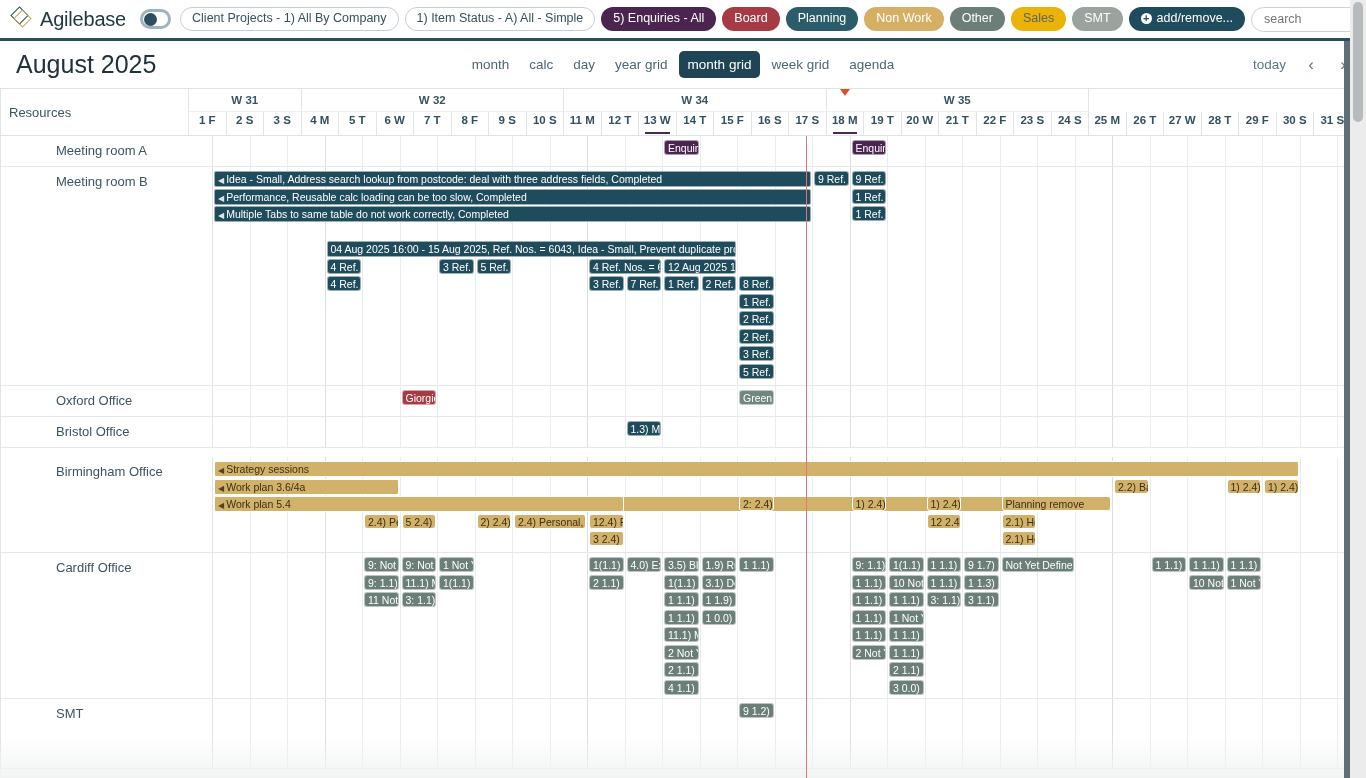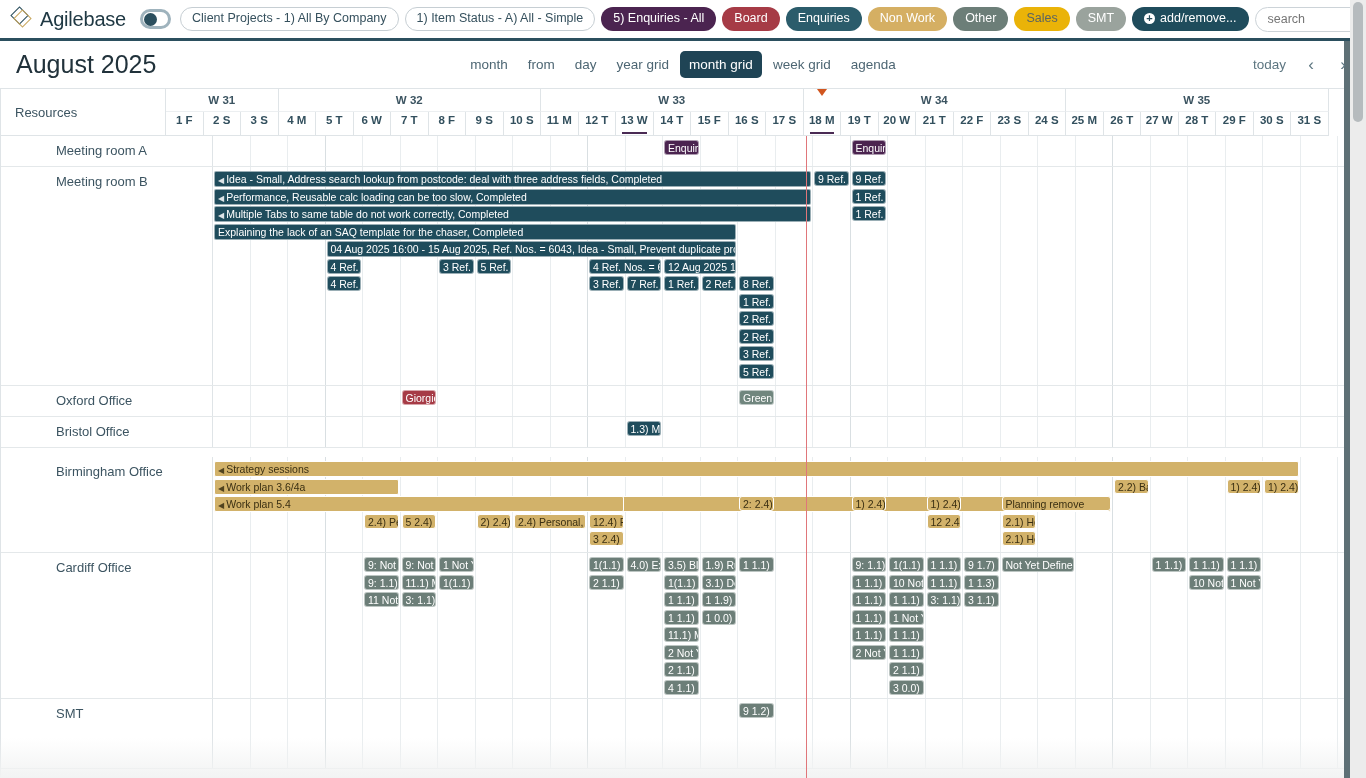--- a/index.html
+++ b/index.html
@@ -82,23 +82,23 @@
   
   #grid-wrap { position: relative; width: 1366px; height: 690px; overflow: hidden; }
   #grid {
     position: relative; width: 1350px; height: 690px;
     border-top: 1px solid #dfe4e7; border-left: 1px solid #dfe4e7;
   }
 
   
   #hdr { display: flex; height: 47px; }
   #hdr .res-head {
-    width: 165px; flex: none; border-right: 1px solid #dfe4e7;
+    width: 188px; flex: none; border-right: 1px solid #dfe4e7;
     border-bottom: 1px solid #dfe4e7; display: flex; align-items: center;
-    padding-left: 14px; font-size: 13px; color: #3c5461; height: 47px;
+    padding-left: 8px; font-size: 13px; color: #3c5461; height: 47px;
   }
   #hdr .cols { flex: 1; display: flex; flex-direction: column; }
   #week-row { display: flex; height: 23px; }
   .week-cell {
     border-right: 1px solid #dfe4e7; border-bottom: 1px solid #eceff1;
     font-size: 11.5px; color: #3c5461; display: flex; align-items: center;
     justify-content: center; font-weight: bold; position: relative;
   }
   #day-row { display: flex; height: 24px; }
   .day-cell {
@@ -179,21 +179,21 @@
 
   <div class="toggle">
     <div class="knob"></div>
   </div>
 
   <div id="filter-pills" style="display:flex;align-items:center;">
       <div class="pill outline">Client Projects - 1) All By Company</div>
       <div class="pill outline">1) Item Status - A) All - Simple</div>
       <div class="pill solid" style="background: rgb(75, 36, 80);">5) Enquiries - All</div>
       <div class="pill solid" style="background: rgb(166, 59, 70);">Board</div>
-      <div class="pill solid" style="background: rgb(43, 92, 107);">Enquiries</div>
+      <div class="pill solid" style="background: rgb(43, 92, 107);">Planning</div>
       <div class="pill solid" style="background: rgb(213, 175, 99);">Non Work</div>
       <div class="pill solid" style="background: rgb(108, 126, 120);">Other</div>
       <div class="pill solid" style="background: #eab308; color: rgb(92, 101, 96);">Sales</div>
       <div class="pill solid" style="background: rgb(154, 163, 157);">SMT</div>
     </div>
 
   <div class="pill solid addrem" style="background:#1f4c5c">
     <span class="plus-ico">+</span>
     <span>add/remove...</span>
   </div>
@@ -201,21 +201,21 @@
   <div class="spacer"></div>
 
   <input class="search-box" type="text" placeholder="search" style="">
 
 </div>
 
 <div id="cal-toolbar">
   <div id="cal-title">August 2025</div>
   <div class="view-btns" id="view-btns">
       <div class="view-btn">month</div>
-      <div class="view-btn">from</div>
+      <div class="view-btn">calc</div>
       <div class="view-btn">day</div>
       <div class="view-btn">year grid</div>
       <div class="view-btn active">month grid</div>
       <div class="view-btn">week grid</div>
       <div class="view-btn">agenda</div>
     </div>
   <div class="right-nav">
     <div class="today-btn">today</div>
     <div class="arrow-btn">‹</div>
     <div class="arrow-btn">›</div>
@@ -224,21 +224,20 @@
 
 <div id="grid-wrap">
   <div id="grid">
 
     <div id="hdr">
       <div class="res-head">Resources</div>
       <div class="cols">
         <div id="week-row">
             <div class="week-cell" style="width: 112.5px; flex: 0 0 auto;">W 31</div>
             <div class="week-cell" style="width: 262.5px; flex: 0 0 auto;">W 32</div>
-            <div class="week-cell" style="width: 262.5px; flex: 0 0 auto;">W 33</div>
             <div class="week-cell" style="width: 262.5px; flex: 0 0 auto;">W 34</div>
             <div class="week-cell" style="width: 262.5px; flex: 0 0 auto;">W 35</div>
           </div>
         <div id="day-row">
             <div class="day-cell">1 F</div>
             <div class="day-cell">2 S</div>
             <div class="day-cell">3 S</div>
             <div class="day-cell">4 M</div>
             <div class="day-cell">5 T</div>
             <div class="day-cell">6 W</div>
@@ -348,21 +347,20 @@
               <div class="vline"></div>
               <div class="vline"></div>
             </div>
             <div class="ev teal bar" style="left: 1px; width: 597px; top: 4px;"><span class="arr">◀</span><span>Idea - Small, Address search lookup from postcode: deal with three address fields, Completed</span></div>
             <div class="ev teal" style="left: 601px; width: 34.5px; top: 4px;"><span>9 Ref. Nos</span></div>
             <div class="ev teal" style="left: 638.5px; width: 34.5px; top: 4px;"><span>9 Ref. Nos</span></div>
             <div class="ev teal bar" style="left: 1px; width: 597px; top: 21.5px;"><span class="arr">◀</span><span>Performance, Reusable calc loading can be too slow, Completed</span></div>
             <div class="ev teal" style="left: 638.5px; width: 34.5px; top: 21.5px;"><span>1 Ref. Nos</span></div>
             <div class="ev teal bar" style="left: 1px; width: 597px; top: 39px;"><span class="arr">◀</span><span>Multiple Tabs to same table do not work correctly, Completed</span></div>
             <div class="ev teal" style="left: 638.5px; width: 34.5px; top: 39px;"><span>1 Ref. Nos</span></div>
-            <div class="ev teal bar" style="left: 1px; width: 522px; top: 56.5px;"><span>Explaining the lack of an SAQ template for the chaser, Completed</span></div>
             <div class="ev teal bar" style="left: 113.5px; width: 409.5px; top: 74px;"><span>04 Aug 2025 16:00 - 15 Aug 2025, Ref. Nos. = 6043, Idea - Small, Prevent duplicate product prefixes, Completed</span></div>
             <div class="ev teal" style="left: 113.5px; width: 34.5px; top: 91.5px;"><span>4 Ref. Nos</span></div>
             <div class="ev teal" style="left: 226px; width: 34.5px; top: 91.5px;"><span>3 Ref. No</span></div>
             <div class="ev teal" style="left: 263.5px; width: 34.5px; top: 91.5px;"><span>5 Ref. Nos</span></div>
             <div class="ev teal" style="left: 376px; width: 72px; top: 91.5px;"><span>4 Ref. Nos. = 6048,</span></div>
             <div class="ev teal" style="left: 451px; width: 72px; top: 91.5px;"><span>12 Aug 2025 15:00 - 15 Aug 2025, Ref. No</span></div>
             <div class="ev teal" style="left: 113.5px; width: 34.5px; top: 109px;"><span>4 Ref. Nos</span></div>
             <div class="ev teal" style="left: 376px; width: 34.5px; top: 109px;"><span>3 Ref. Nos</span></div>
             <div class="ev teal" style="left: 413.5px; width: 34.5px; top: 109px;"><span>7 Ref. Nos</span></div>
             <div class="ev teal" style="left: 451px; width: 34.5px; top: 109px;"><span>1 Ref. Nos</span></div>

